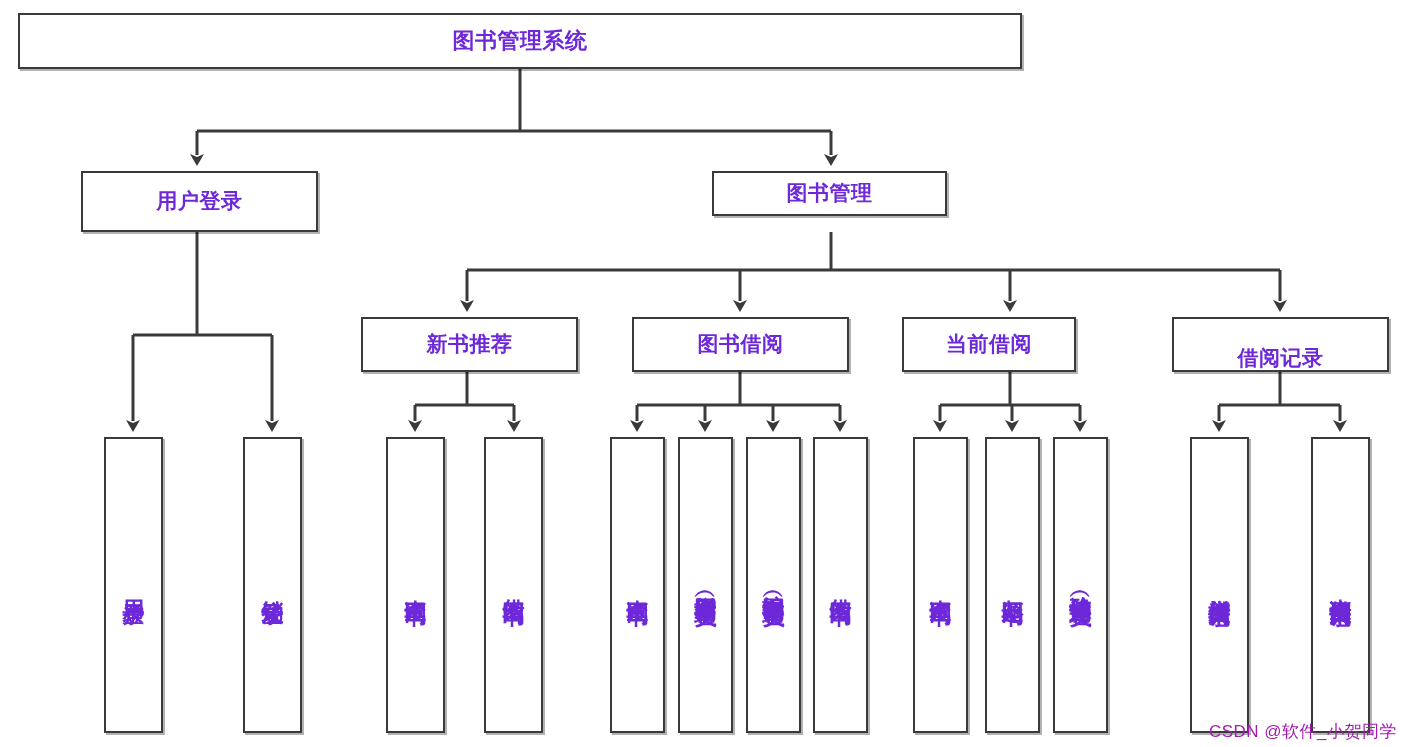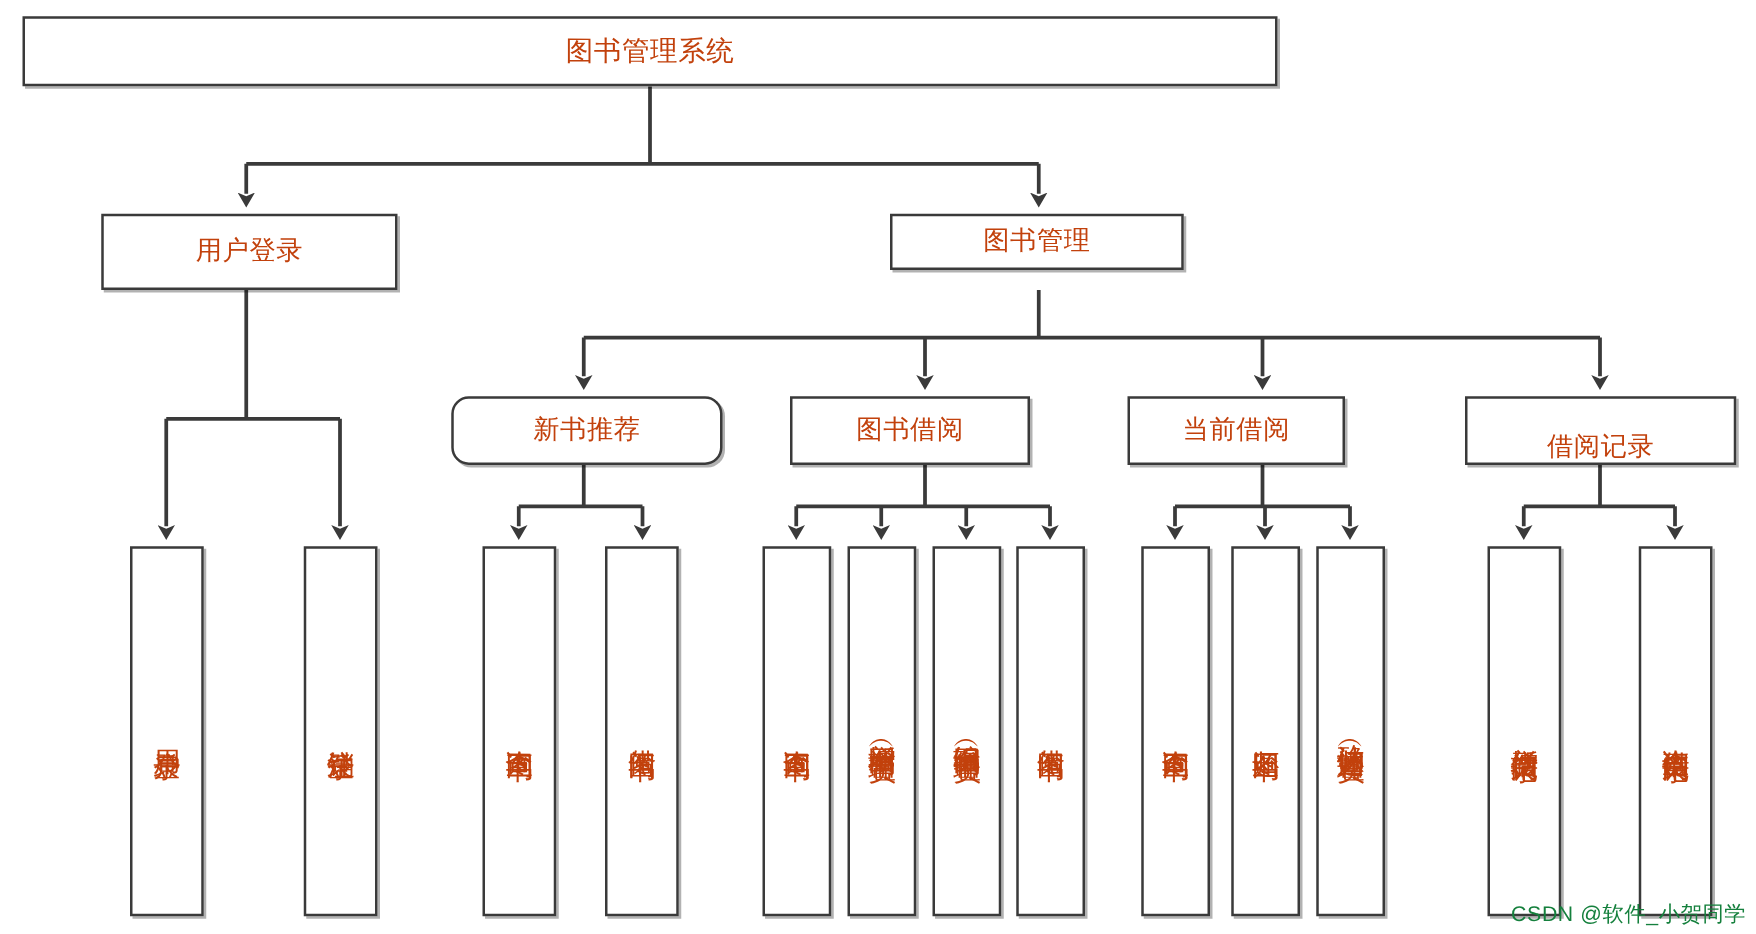--- a/index.html
+++ b/index.html
@@ -29,41 +29,42 @@
     position: absolute;
     box-sizing: border-box;
     border: 2px solid #3a3a3a;
     background: #ffffff;
     display: flex;
     align-items: center;
     justify-content: center;
     box-shadow: 2px 2px 0 rgba(0,0,0,0.30);
   }
   .node .lbl {
-    color: #c2410c;
+    color: #6d28d9;
     font-size: 21px;
     line-height: 1.16;
     letter-spacing: 0.5px;
     white-space: nowrap;
     text-align: center;
+    font-weight: bold;
   }
   .node.leaf .lbl {
     writing-mode: vertical-rl;
     text-orientation: upright;
     font-size: 22px;
     letter-spacing: 1.5px;
     line-height: 1.0;
   }
   .node.root .lbl { font-size: 22px; }
   #watermark {
     position: absolute;
     right: 8px;
     bottom: 4px;
     font-size: 17px;
-    color: #15803d;
+    color: #a21caf;
     letter-spacing: 0.5px;
     white-space: nowrap;
     user-select: none;
   }
 </style>
 </head>
 <body>
 
 <div id="canvas">
 
@@ -121,24 +122,24 @@
     <span class="lbl">图书管理系统</span>
   </div>
 
   <div class="node" style="left:81px; top:171px; width:237px; height:61px;">
     <span class="lbl">用户登录</span>
   </div>
   <div class="node" style="left:712px; top:171px; width:235px; height:45px;">
     <span class="lbl">图书管理</span>
   </div>
 
-  <div class="node" style="left:361px; top:317px; width:217px; height:55px;border-radius:14px;">
+  <div class="node" style="left:361px; top:317px; width:217px; height:55px;">
     <span class="lbl">新书推荐</span>
   </div>
-  <div class="node" style="left:632px; top:317px; width:192px; height:55px;">
+  <div class="node" style="left:632px; top:317px; width:217px; height:55px;">
     <span class="lbl">图书借阅</span>
   </div>
   <div class="node" style="left:902px; top:317px; width:174px; height:55px;">
     <span class="lbl">当前借阅</span>
   </div>
   <div class="node" style="left:1172px; top:317px; width:217px; height:55px;align-items:flex-end;">
     <span class="lbl">借阅记录</span>
   </div>
 
   <div class="node leaf" style="left:104px; top:437px; width:59px; height:296px;">

